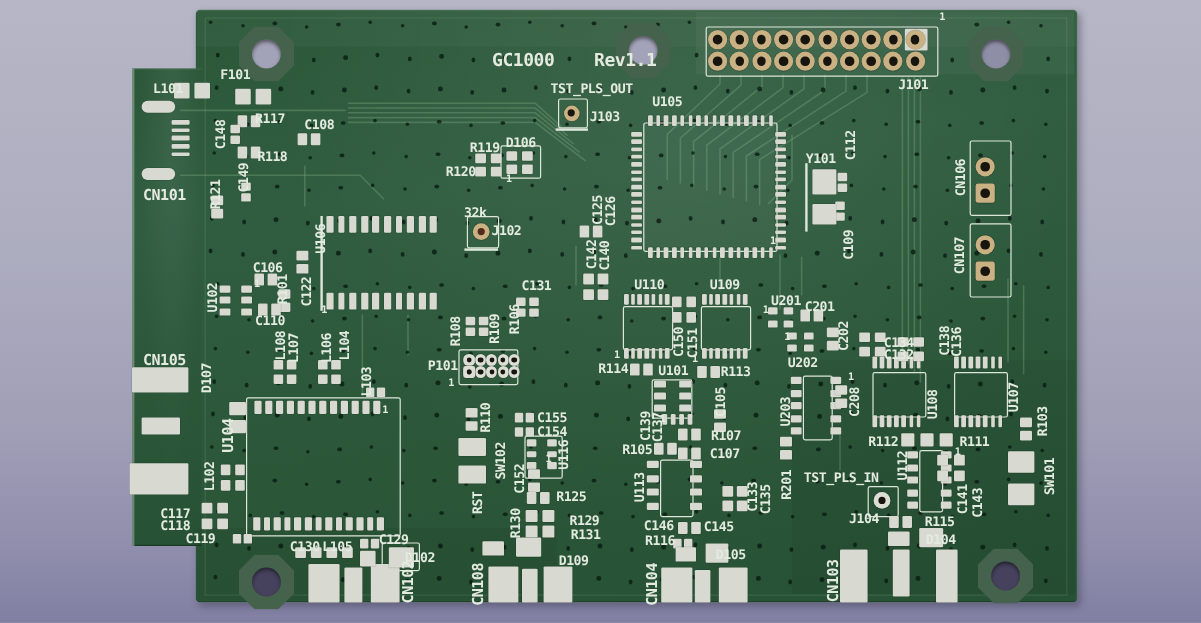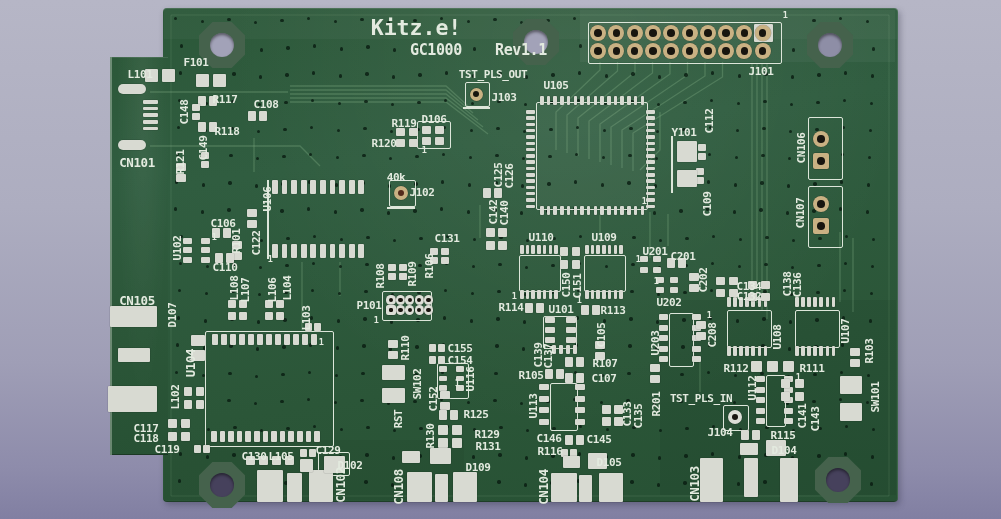--- a/index.html
+++ b/index.html
@@ -1063,21 +1063,21 @@
       <div class="silk v s-md" style="left: 184px; top: 112px;">C148</div>
       <div class="silk s-md" style="left: 266px; top: 104px;">C108</div>
       <div class="silk s-md" style="left: 227px; top: 131px;">R118</div>
       <div class="silk v s-md" style="left: 180px; top: 162px;">R121</div>
       <div class="silk v s-md" style="left: 203px; top: 148px;">C149</div>
       <div class="silk s-b" style="left: 137px; top: 162px;">CN101</div>
       <div class="silk s-md" style="left: 404px; top: 123px;">R119</div>
       <div class="silk s-md" style="left: 434px; top: 119px;">D106</div>
       <div class="silk s-md" style="left: 384px; top: 143px;">R120</div>
       <div class="silk s-sm" style="left: 424px; top: 150px;">1</div>
-      <div class="silk s-md" style="left: 396px; top: 177px;">40k</div>
+      <div class="silk s-md" style="left: 396px; top: 177px;">32k</div>
       <div class="silk s-md" style="left: 422px; top: 192px;">J102</div>
       <div class="silk v s-md" style="left: 498px; top: 175px;">C125</div>
       <div class="silk v s-md" style="left: 509px; top: 176px;">C126</div>
       <div class="silk v s-md" style="left: 493px; top: 212px;">C142</div>
       <div class="silk v s-md" style="left: 504px; top: 213px;">C140</div>
       <div class="silk s-md" style="left: 684px; top: 132px;">Y101</div>
       <div class="silk v s-md" style="left: 709px; top: 121px;">C112</div>
       <div class="silk v s-md" style="left: 707px; top: 204px;">C109</div>
       <div class="silk v s-md" style="left: 801px; top: 148px;">CN106</div>
       <div class="silk v s-md" style="left: 800px; top: 213px;">CN107</div>
@@ -1175,16 +1175,15 @@
       <div class="silk v s-md" style="left: 815px; top: 419px;">C143</div>
       <div class="silk s-md" style="left: 701px; top: 398px;">TST_PLS_IN</div>
       <div class="silk s-md" style="left: 720px; top: 432px;">J104</div>
       <div class="silk s-md" style="left: 783px; top: 435px;">R115</div>
       <div class="silk s-md" style="left: 784px; top: 450px;">D104</div>
       <div class="silk v s-md" style="left: 875px; top: 397px;">SW101</div>
       <div class="silk v s-md" style="left: 869px; top: 351px;">R103</div>
       <div class="silk v s-b" style="left: 694px; top: 484px;">CN103</div>
       <div class="silk s-sm" style="left: 644px; top: 201px;">1</div>
     </div>
-  <div class="silk s-xl" style="left:416px;top:27px;">Kitz.e!</div>
   <div class="silk s-lg" style="left:436px;top:50px;">GC1000</div>
   <div class="silk s-lg" style="left:521px;top:50px;">Rev1.1</div>
 </div>
 
 </body></html>

